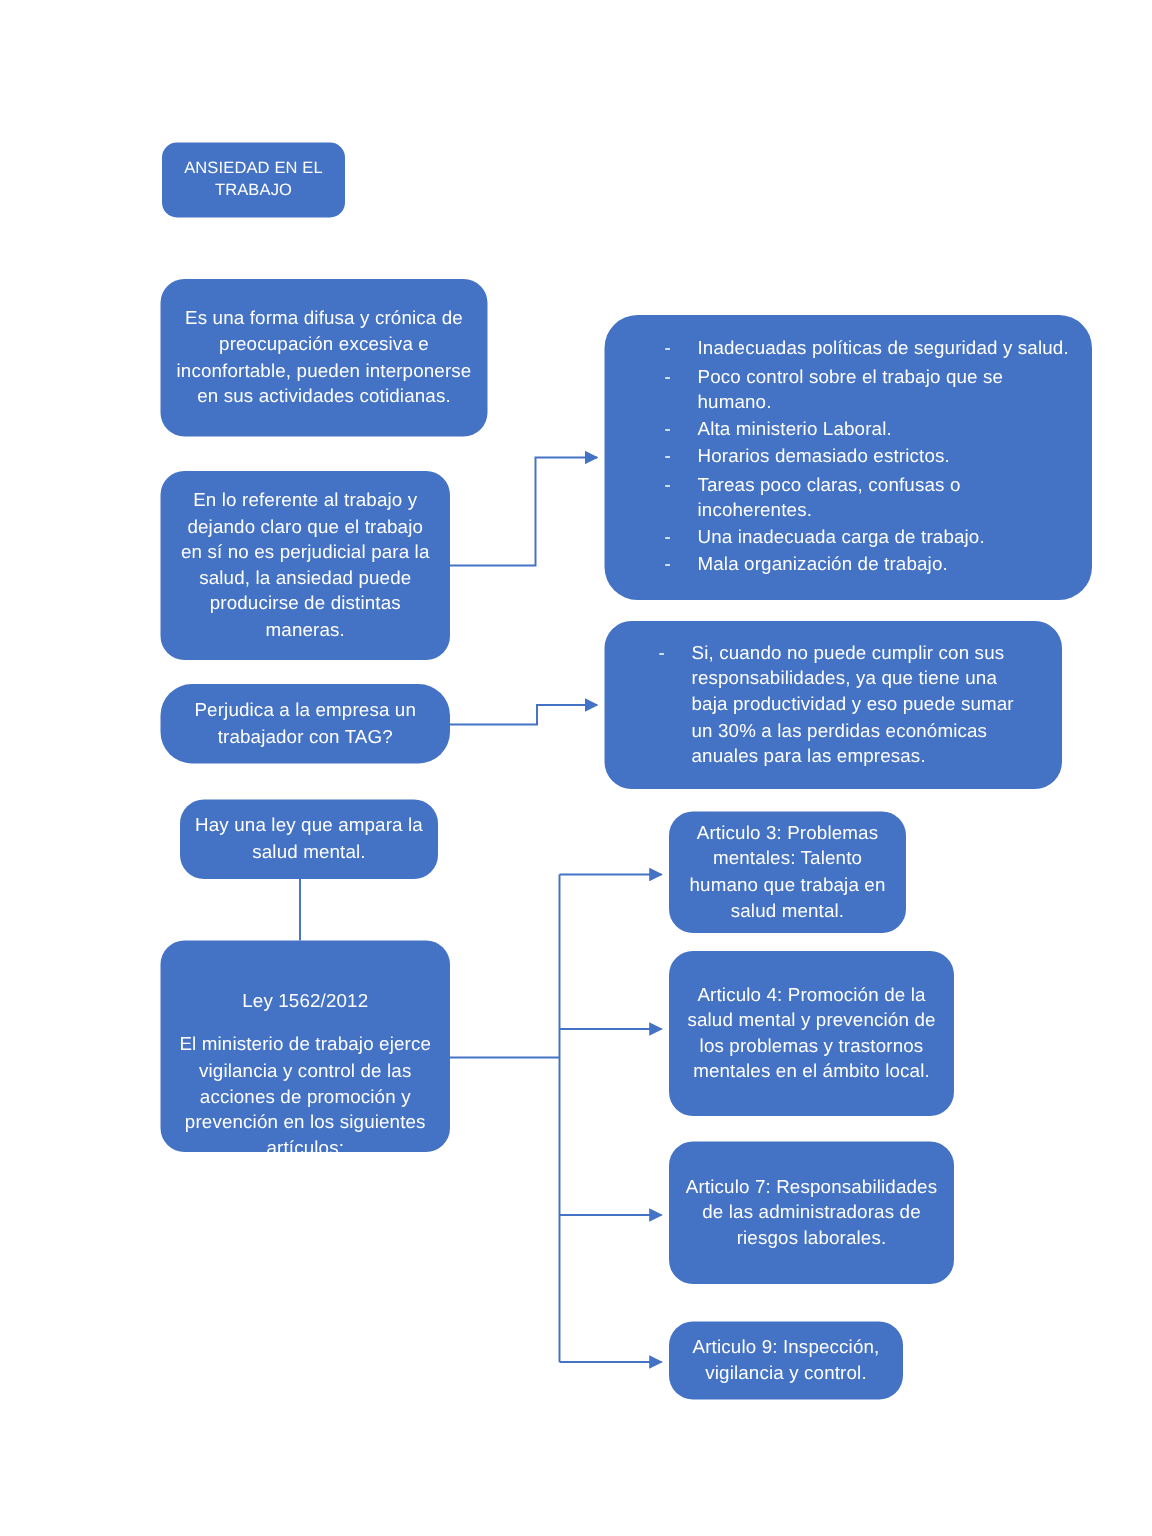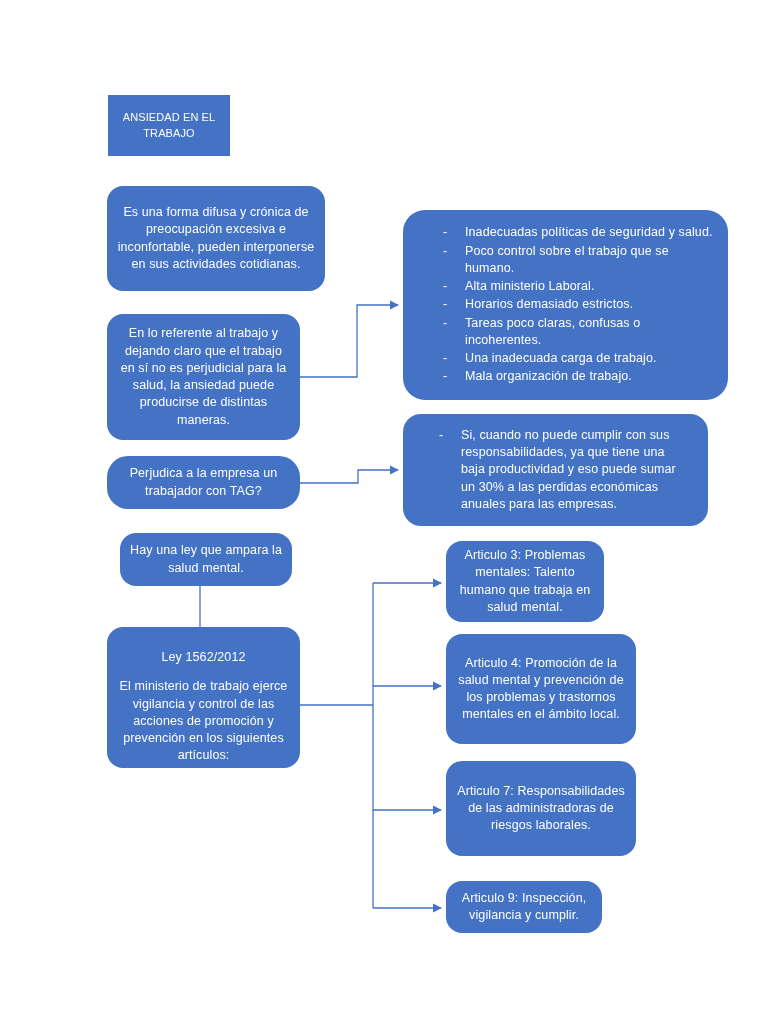--- a/index.html
+++ b/index.html
@@ -32,23 +32,24 @@
     text-align: center;
     line-height: 1.38;
     letter-spacing: 0.1px;
     z-index: 3;
   }
   .rounded { border-radius: 16px; }
   .sharp   { border-radius: 0; }
 
   
   #title-box {
-    left: 108px; top: 95px; width: 122px; height: 61px;
+    left: 108px; top: 95px; width: 122px; height: 50px;
     font-size: 11px;
     padding: 0 6px;
+    border-radius: 10px;
   }
 
   
   #def-box {
     left: 107px; top: 186px; width: 218px; height: 105px;
     font-size: 12.5px; padding: 0 10px;
   }
   #work-box {
     left: 107px; top: 314px; width: 193px; height: 126px;
     font-size: 12.5px; padding: 0 10px; align-items: center;
@@ -59,21 +60,21 @@
   }
   #law-q-box {
     left: 120px; top: 533px; width: 172px; height: 53px;
     font-size: 12.5px; padding: 0 10px;
   }
   #ley-box {
     left: 107px; top: 627px; width: 193px; height: 141px;
     font-size: 12.5px; padding: 8px 10px;
     justify-content: flex-start;
   }
-  #ley-box .ley-title { margin-top: 14px; margin-bottom: 12px; }
+  #ley-box .ley-title { margin-top: 24px; margin-bottom: 12px; }
   #ley-box .ley-body  { }
 
   
   #causes-box {
     left: 403px; top: 210px; width: 325px; height: 190px;
     border-radius: 22px;
     align-items: flex-start;
     justify-content: center;
     padding: 6px 14px 6px 40px;
     font-size: 12.5px;
@@ -221,14 +222,14 @@
 
 <div class="node rounded" id="art4-box">
   <span>Articulo 4: Promoción de la salud mental y prevención de los problemas y trastornos mentales en el ámbito local.</span>
 </div>
 
 <div class="node rounded" id="art7-box">
   <span>Articulo 7: Responsabilidades de las administradoras de riesgos laborales.</span>
 </div>
 
 <div class="node rounded" id="art9-box">
-  <span>Articulo 9: Inspección, vigilancia y cumplir.</span>
+  <span>Articulo 9: Inspección, vigilancia y control.</span>
 </div>
 
 </body></html>

